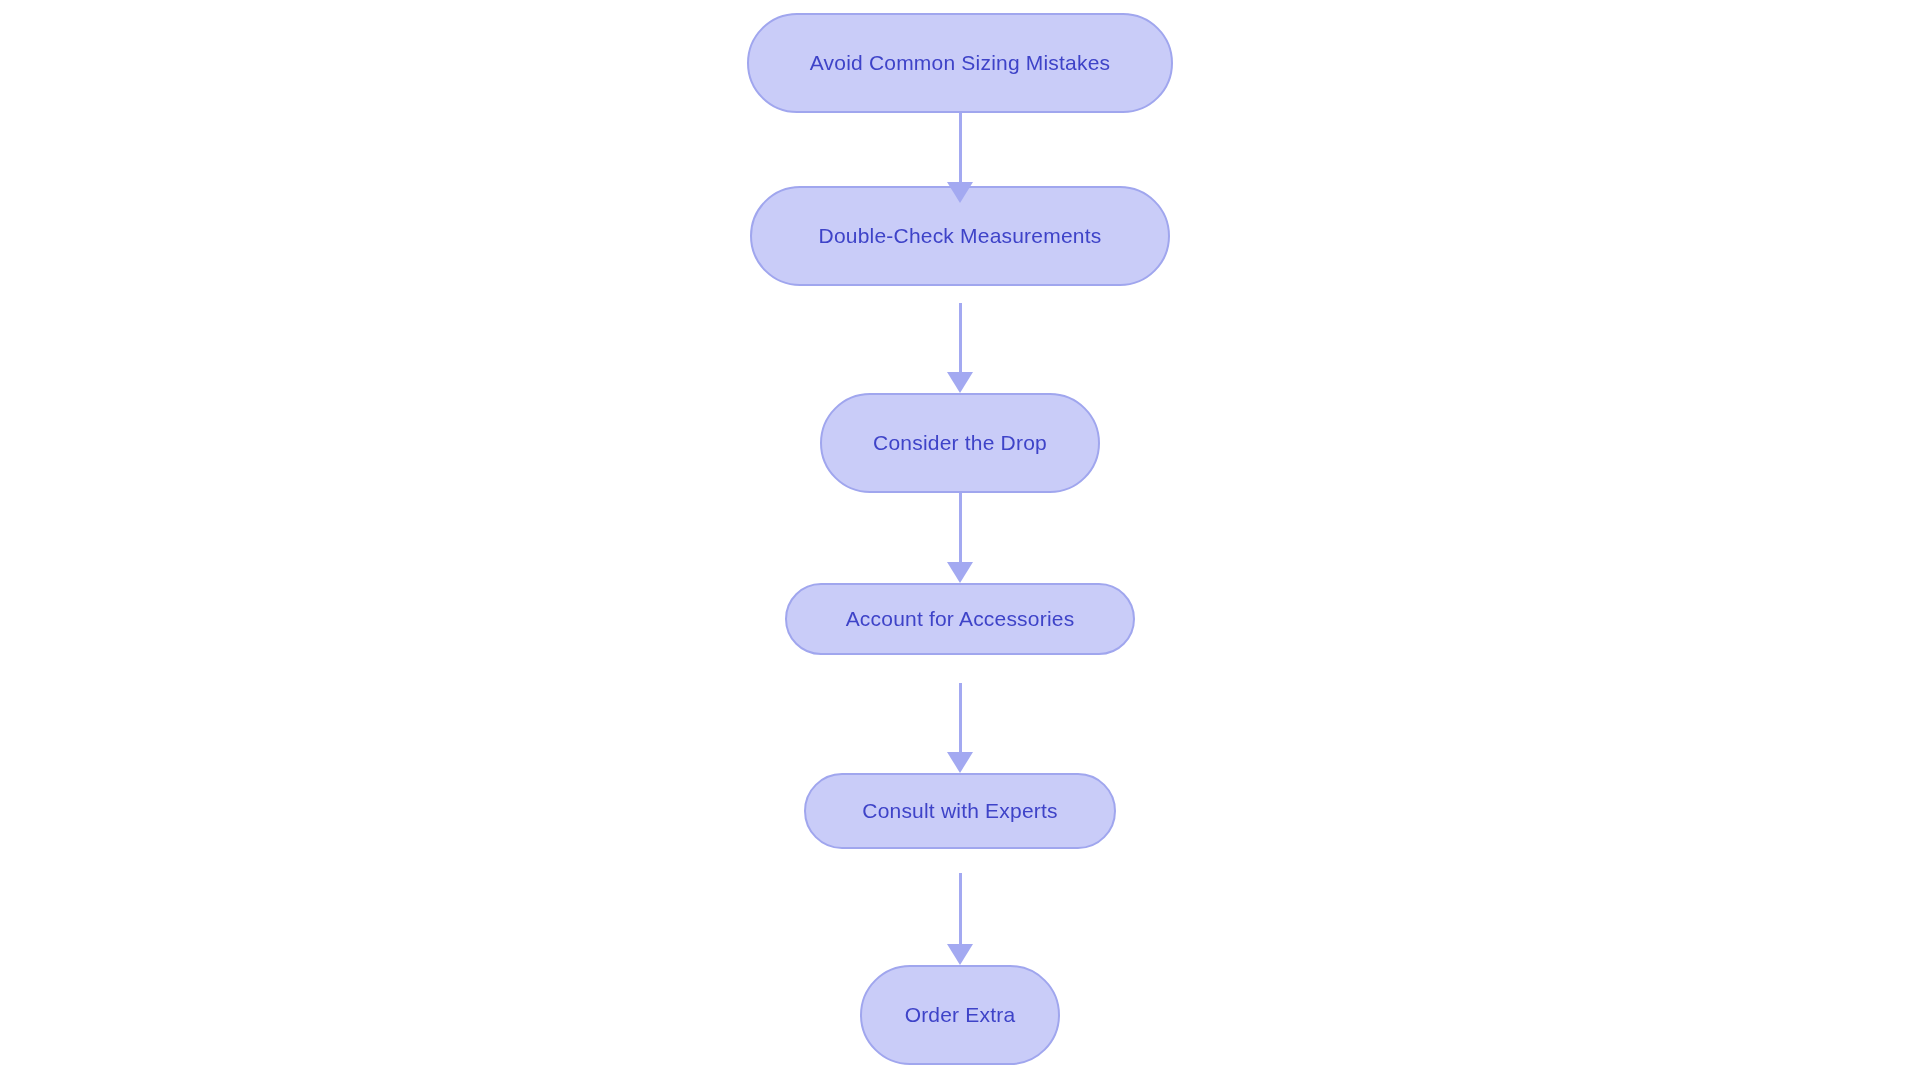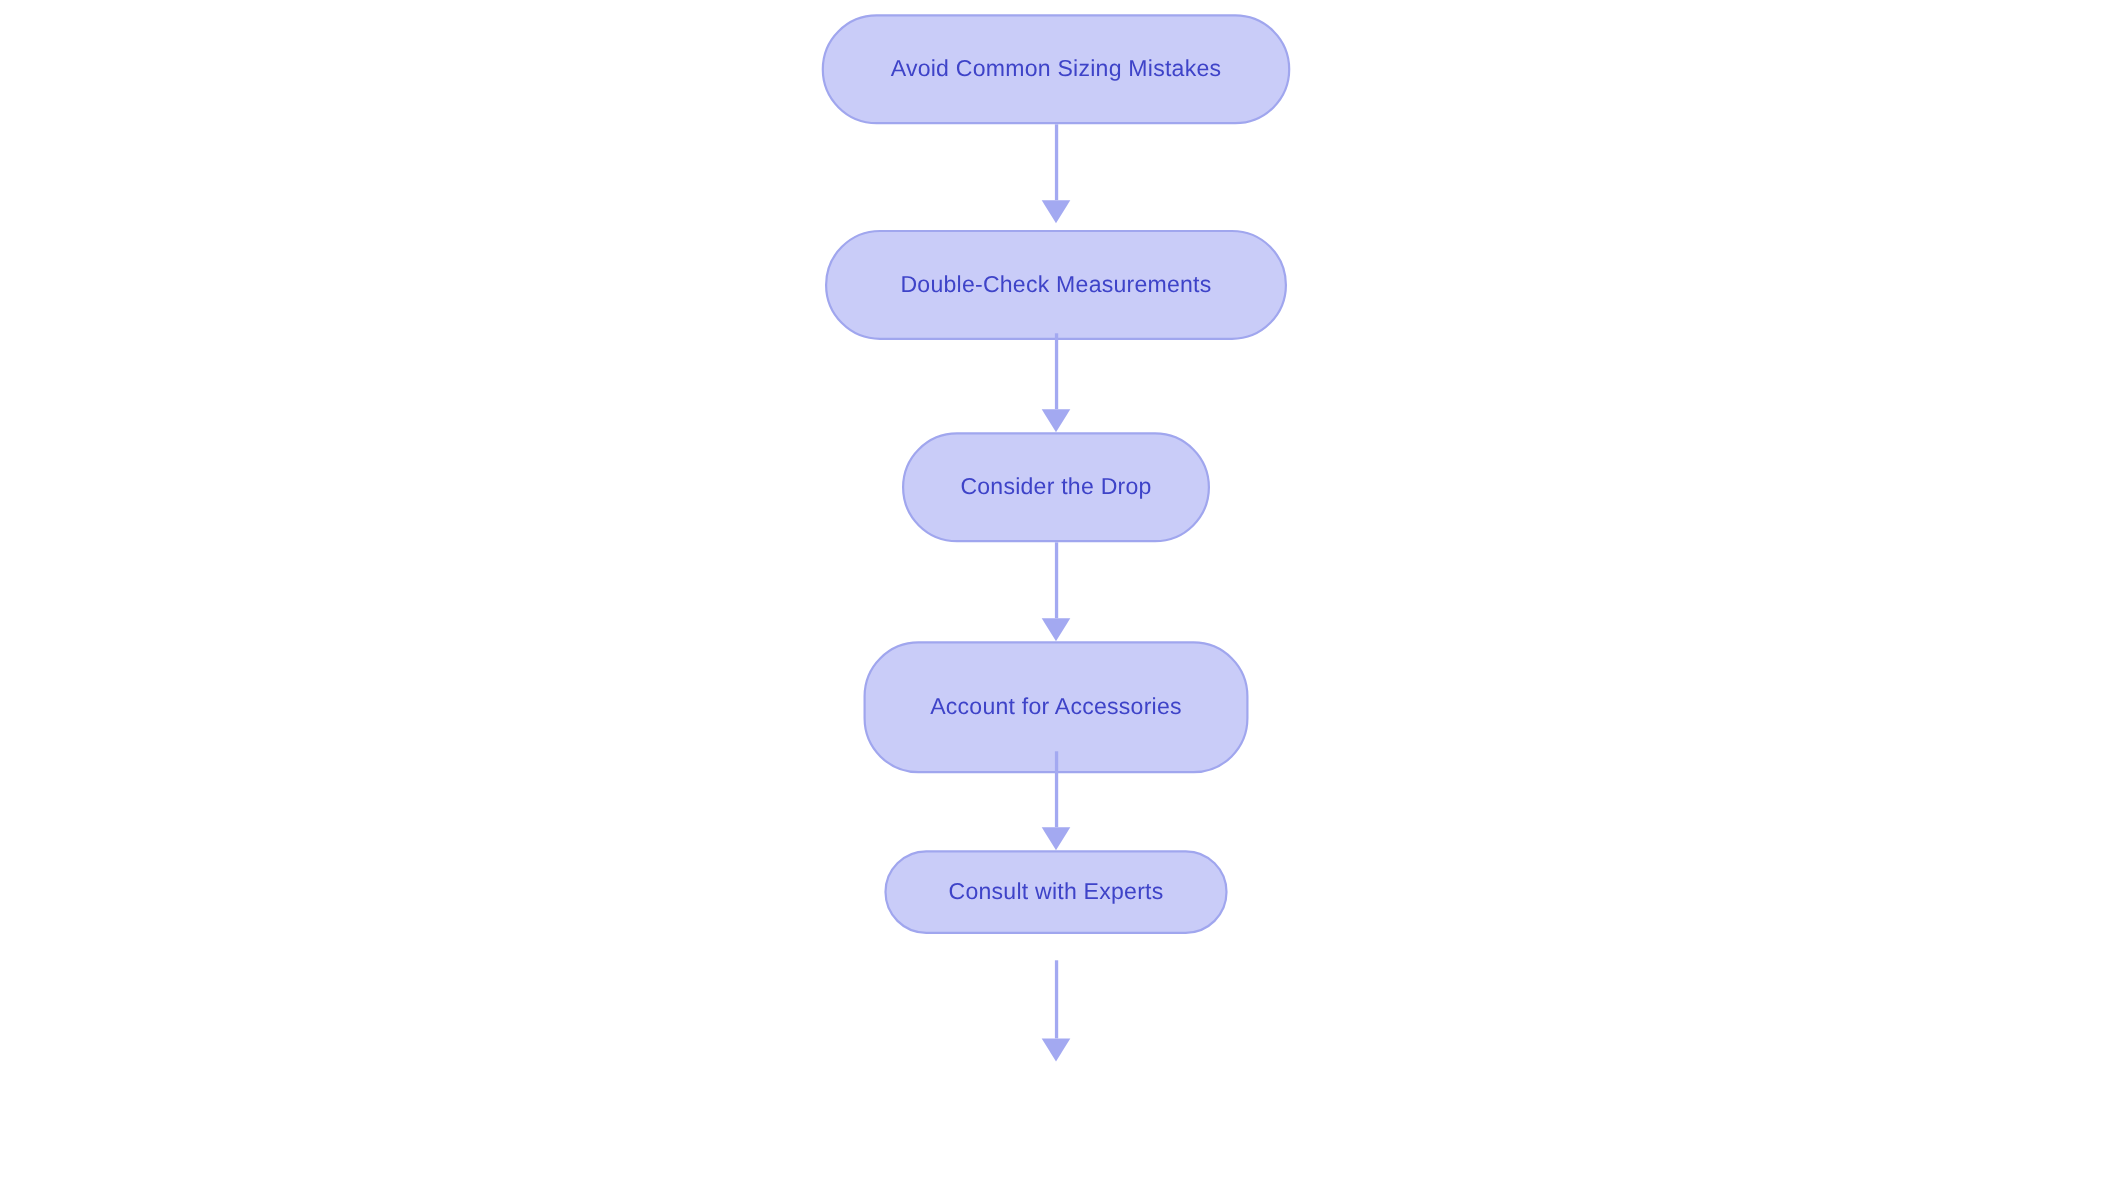--- a/index.html
+++ b/index.html
@@ -45,31 +45,34 @@
   }
 </style>
 </head>
 <body>
 
 <div id="canvas" style="width: 1920px; height: 1083px;">
 
 <div class="node" style="left: 747px; top: 13px; width: 426px; height: 100px;">
       <span class="node-label">Avoid Common Sizing Mistakes</span>
     </div>
-    <div class="node" style="left: 750px; top: 209px; width: 420px; height: 100px;">
+    <div class="node" style="left: 750px; top: 186px; width: 420px; height: 100px;">
       <span class="node-label">Double-Check Measurements</span>
     </div>
     <div class="node" style="left: 820px; top: 393px; width: 280px; height: 100px; justify-content: center;">
       <span class="node-label">Consider the Drop</span>
     </div>
-    <div class="node" style="left: 785px; top: 583px; width: 350px; height: 120px;">
+    <div class="node" style="left: 785px; top: 583px; width: 350px; height: 72px;">
       <span class="node-label">Account for Accessories</span>
     </div>
     <div class="node" style="left: 804px; top: 773px; width: 312px; height: 76px;">
       <span class="node-label">Consult with Experts</span>
+    </div>
+    <div class="node" style="left: 860px; top: 965px; width: 200px; height: 100px;">
+      <span class="node-label">Order Extra</span>
     </div>
     <div>
       <div class="arrow-line" style="left: 958.5px; top: 113px; width: 3px; height: 69px;"></div>
       <div class="arrow-head" style="left: 947px; top: 182px; border-left-width: 13px; border-right-width: 13px; border-top-width: 21px;"></div>
     </div>
     <div>
       <div class="arrow-line" style="left: 958.5px; top: 303px; width: 3px; height: 69px;"></div>
       <div class="arrow-head" style="left: 947px; top: 372px; border-left-width: 13px; border-right-width: 13px; border-top-width: 21px;"></div>
     </div>
     <div>

